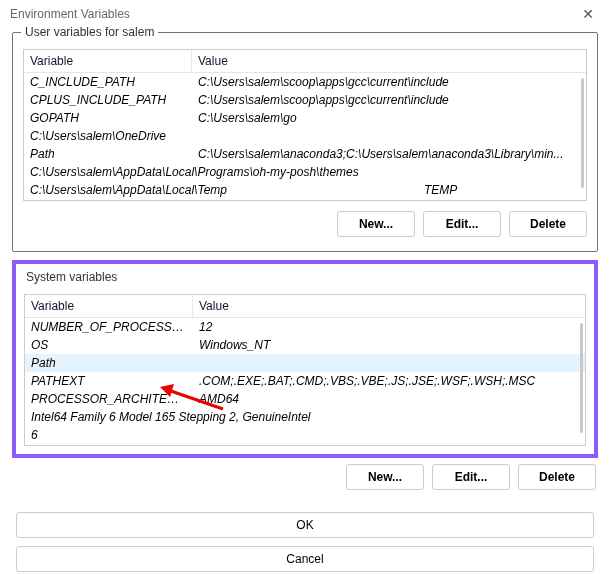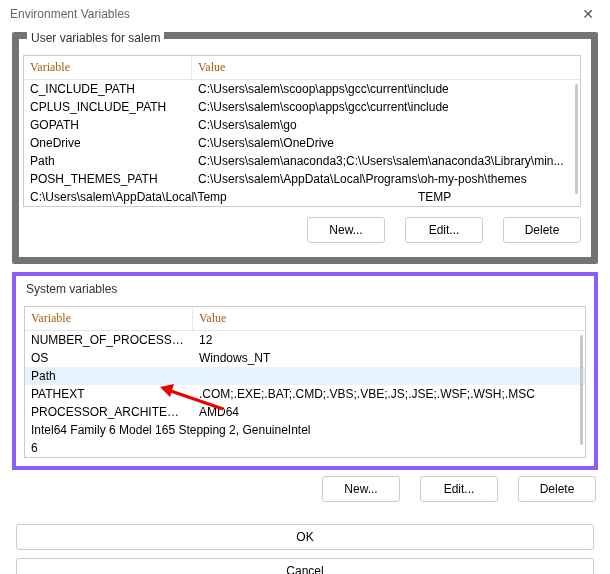--- a/index.html
+++ b/index.html
@@ -26,24 +26,24 @@
     .close-x {
       font-size: 14px;
       color: #555;
       padding: 2px 8px;
       cursor: pointer;
     }
     .content {
       padding: 4px 12px 0 12px;
     }
     .group {
-      border: 7px solid #737373;
+      border: 1px solid #737373;
       border-radius: 2px;
       position: relative;
-      padding: 10px 10px 10px 4px;
+      padding: 10px 10px 10px 10px;
       margin-bottom: 8px;
     }
     .group-label {
       position: absolute;
       top: -8px;
       left: 8px;
       background: #fff;
       padding: 0 4px;
       font-size: 12px;
       color: #333;
@@ -59,28 +59,28 @@
       height: 152px;
     }
     .table-header {
       display: flex;
       border-bottom: 1px solid #e5e5e5;
       background: #fff;
     }
     .th {
       padding: 4px 6px;
       font-size: 12px;
-      color: #a16207;
+      color: #0f172a;
       border-right: 1px solid #e8e8e8;
-      font-family: Liberation Serif, serif;
     }
     .th.var { width: 168px; flex: 0 0 168px; }
     .th.val { flex: 1; border-right: none; }
     .table-body {
       overflow-y: hidden;
+      font-style: italic;
     }
     .row {
       display: flex;
       cursor: default;
     }
     .row.selected { background: #e5f3ff; }
     .cell {
       padding: 2px 6px;
       font-size: 12px;
       white-space: nowrap;
@@ -94,23 +94,24 @@
       right: 2px;
       top: 28px;
       width: 3px;
       height: 110px;
       background: #c8c8c8;
       border-radius: 2px;
     }
     .button-row {
       display: flex;
       justify-content: flex-end;
-      gap: 20px;
+      gap: 8px;
       margin-top: 10px;
       margin-bottom: 4px;
+      font-weight: bold;
     }
     .btn {
       min-width: 78px;
       padding: 5px 14px;
       border: 1px solid #ccc;
       background: #fff;
       border-radius: 3px;
       font-size: 12px;
       cursor: pointer;
       text-align: center;
@@ -166,29 +167,27 @@
           </div>
           <div class="row">
             <div class="cell var">CPLUS_INCLUDE_PATH</div>
             <div class="cell val">C:\Users\salem\scoop\apps\gcc\current\include</div>
           </div>
           <div class="row">
             <div class="cell var">GOPATH</div>
             <div class="cell val">C:\Users\salem\go</div>
           </div>
           <div class="row">
-            <div class="cell var">OneDrive</div>
             <div class="cell val">C:\Users\salem\OneDrive</div>
           </div>
           <div class="row">
             <div class="cell var">Path</div>
             <div class="cell val">C:\Users\salem\anaconda3;C:\Users\salem\anaconda3\Library\min...</div>
           </div>
           <div class="row">
-            <div class="cell var">POSH_THEMES_PATH</div>
             <div class="cell val">C:\Users\salem\AppData\Local\Programs\oh-my-posh\themes</div>
           </div>
           <div class="row">
             <div class="cell val">C:\Users\salem\AppData\Local\Temp</div>
             <div class="cell var">TEMP</div>
           </div>
         </div>
       <div class="scrollbar-indicator"></div>
     </div>
     <div class="button-row">

